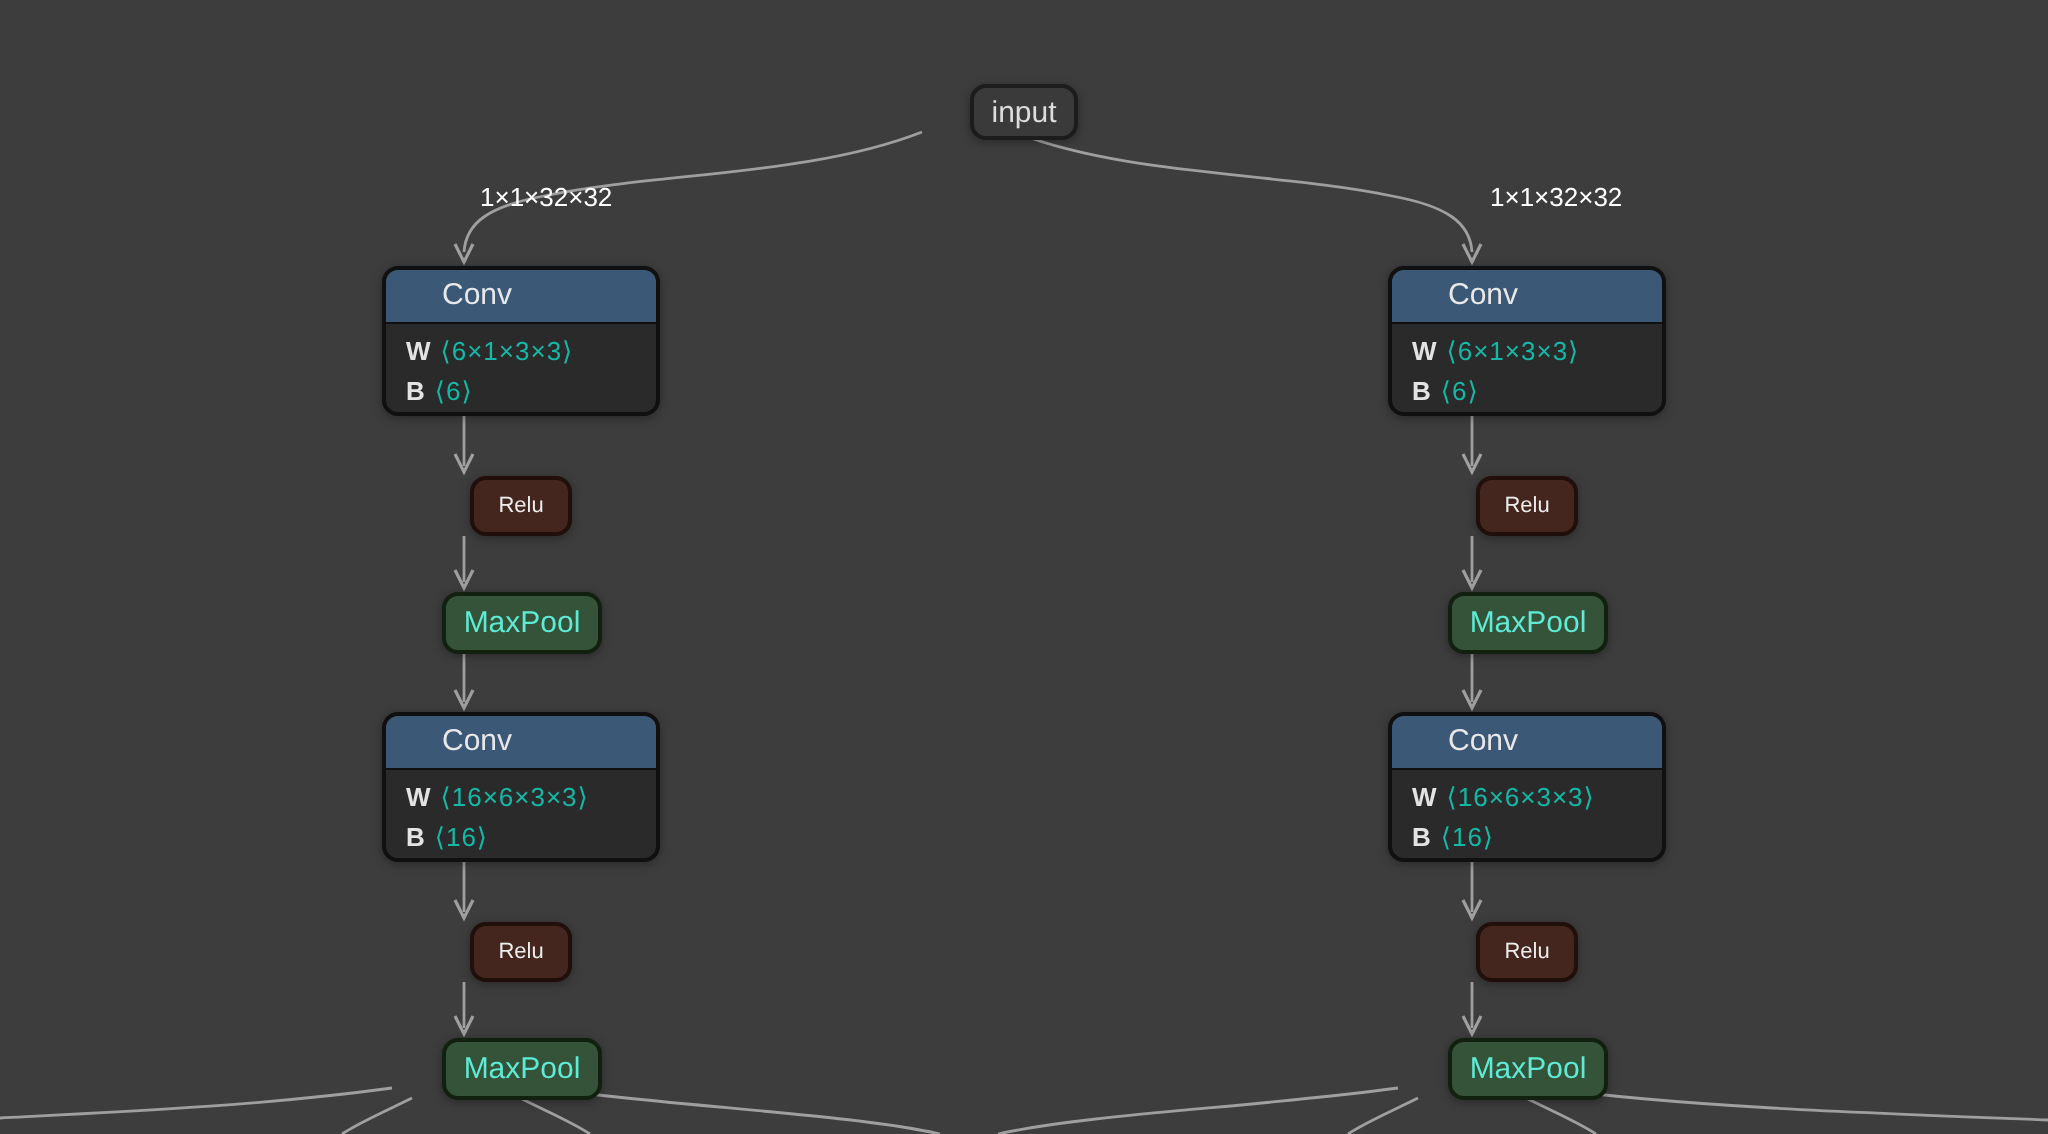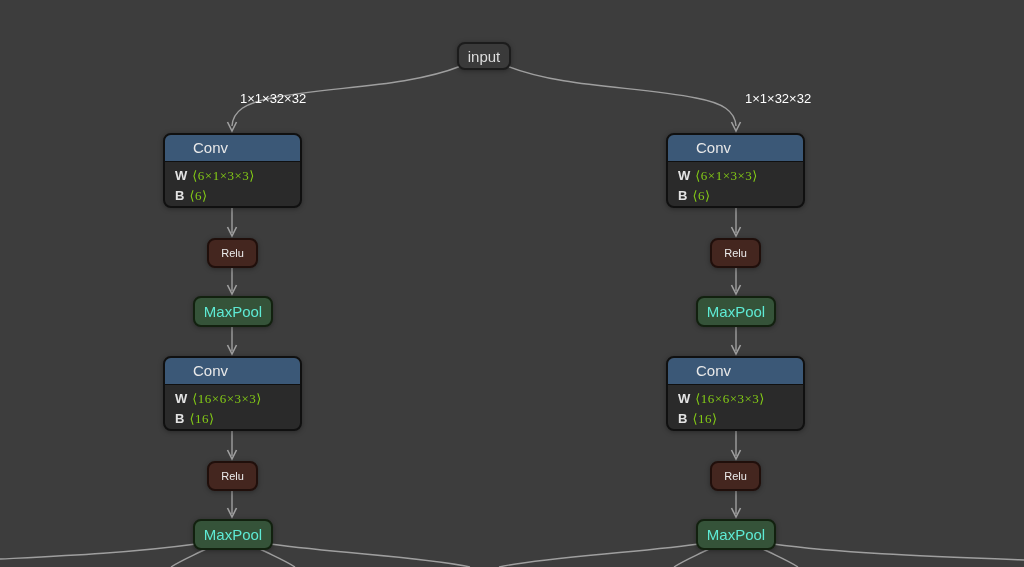--- a/index.html
+++ b/index.html
@@ -6,36 +6,36 @@
   body{
     width:1024px;height:567px;overflow:hidden;position:relative;
     background:#3d3d3d;
     font-family:"Liberation Sans","DejaVu Sans",sans-serif;
   }
   #graph{position:absolute;left:0;top:0;width:1024px;height:567px;}
   svg.edges{position:absolute;left:0;top:0;}
   .edge{stroke:#9f9f9f;stroke-width:1.4;fill:none;}
   .arrow{stroke:#9f9f9f;stroke-width:1.6;fill:none;}
   .node{position:absolute;box-sizing:border-box;border-radius:8px;
-        box-shadow:0 1px 5px rgba(0,0,0,0.35);}
+        box-shadow:0 1px 5px rgba(0,0,0,0.35);margin-left:28px;}
   .node-input{
     background:#3a3a3a;border:2px solid #1c1c1c;color:#dcdcdc;
     font-size:15px;display:flex;align-items:center;justify-content:center;
   }
   .node-conv{
     background:#2a2a2a;border:2px solid #101010;overflow:hidden;color:#c9c9c9;
   }
   .conv-header{
     background:#3b5877;color:#e8e8e8;font-size:15px;line-height:20px;
     padding:3px 28px;border-bottom:1px solid #101010;
   }
   .conv-body{padding:4px 10px 6px;font-size:13px;line-height:20px;}
   .attr-row{white-space:nowrap;}
   .attr-name{font-weight:bold;color:#e3e3e3;margin-right:5px;}
-  .attr-value{color:#84cc16;letter-spacing:0.5px;font-family:Liberation Serif, serif;}
+  .attr-value{color:#14b8a6;letter-spacing:0.5px;}
   .node-relu{
     background:#44261f;border:2px solid #200f0b;color:#ececec;
     font-size:11px;display:flex;align-items:center;justify-content:center;
   }
   .node-maxpool{
     background:#355339;border:2px solid #12210f;color:#5eead4;
     font-size:15px;display:flex;align-items:center;justify-content:center;
   }
   .edge-label{
     position:absolute;color:#ffffff;font-size:13px;white-space:nowrap;

